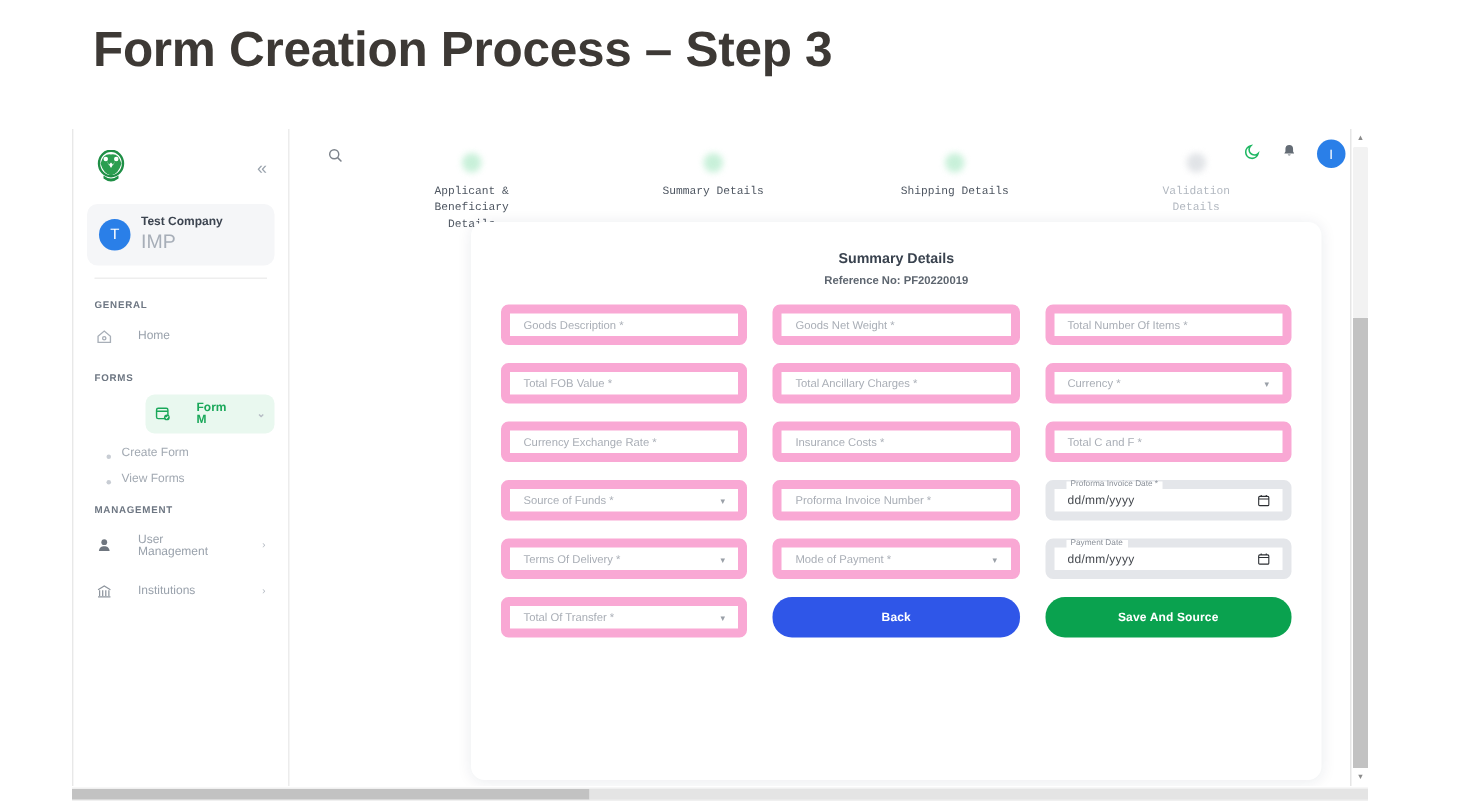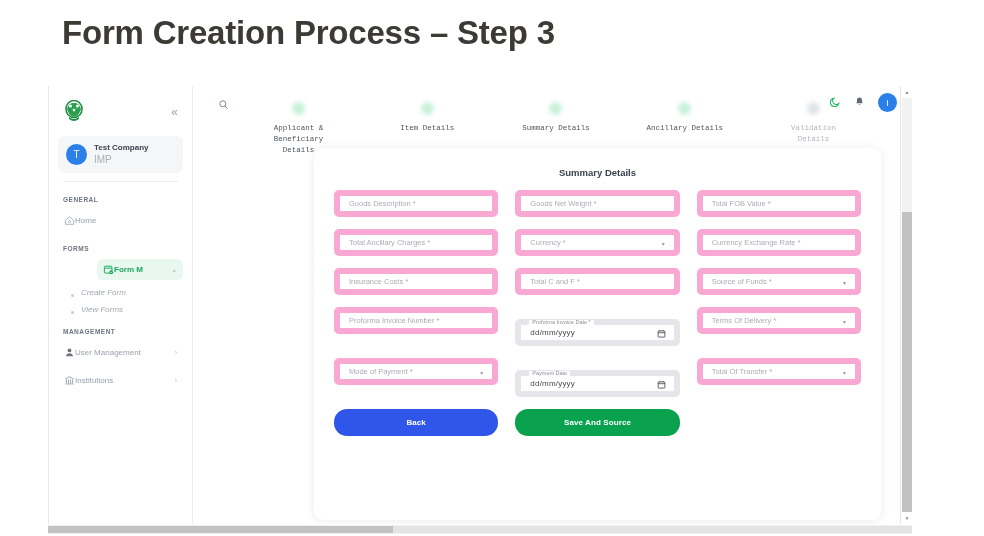--- a/index.html
+++ b/index.html
@@ -91,40 +91,40 @@
     justify-content: center;
     flex: none;
   }
   .company-name {
     font-size: 8px;
     color: #3c4450;
     font-weight: bold;
     line-height: 1.25;
   }
   .company-sub {
-    font-size: 10px;
+    font-size: 13px;
     color: #a7aeb8;
     line-height: 1.3;
   }
   .divider {
     height: 1px;
     background: #eeeeee;
     margin: 8px 14px 0 14px;
   }
   .nav-group-label {
     font-size: 6.5px;
     font-weight: bold;
     letter-spacing: 0.5px;
     color: #6d7682;
     padding: 14px 0 0 14px;
   }
   .nav-item {
     display: flex;
     align-items: center;
-    gap: 0;
+    gap: 17px;
     margin: 7px 9px 0 9px;
     padding: 5px 6px;
     border-radius: 6px;
     font-size: 8px;
     color: #9aa2ac;
     cursor: pointer;
   }
   .nav-item.active {
     background: #e9f8ef;
     color: #1aa85a;
@@ -135,21 +135,20 @@
   .nav-label { flex: 1; line-height: 1; }
   .nav-chevron { font-size: 7px; color: #b6bcc4; }
   .nav-sub {
     display: flex;
     align-items: flex-end;
     gap: 7px;
     margin: 8px 9px 0 20px;
     font-size: 8px;
     color: #a2a9b2;
     cursor: pointer;
-    font-style: italic;
   }
   .bullet {
     width: 3px; height: 3px; border-radius: 50%;
     background: #c8cdd4; flex: none; margin-left: 2px;
   }
 
   
   .main {
     position: absolute;
     left: 145px;
@@ -259,21 +258,20 @@
   .caret-icon {
     position: absolute;
     right: 9px;
     top: 50%;
     transform: translateY(-50%);
     font-size: 6px;
     color: #9aa0a8;
   }
   .field.date {
     border-color: #e4e6ea;
-    margin-top: 12px;
   }
   .date-float-label {
     position: absolute;
     top: -5px;
     left: 8px;
     background: #ffffff;
     padding: 0 3px;
     font-size: 5.5px;
     color: #8a9099;
     line-height: 1;
@@ -461,46 +459,46 @@
         </div>
       </div>
 
       <div class="stepper">
         <div class="step">
           <div class="step-dot"></div>
           <div class="step-label">Applicant &amp; Beneficiary Details</div>
         </div>
         <div class="step">
           <div class="step-dot"></div>
-          <div class="step-label">Item Details</div>
+          <div class="step-label">Summary Details</div>
         </div>
         <div class="step">
           <div class="step-dot"></div>
-          <div class="step-label">Summary Details</div>
-        </div>
-        <div class="step">
-          <div class="step-dot"></div>
-          <div class="step-label">Ancillary Details</div>
+          <div class="step-label">Shipping Details</div>
         </div>
         <div class="step">
           <div class="step-dot inactive"></div>
           <div class="step-label inactive">Validation Details</div>
         </div>
       </div>
 
       <div class="form-card">
         <div class="form-heading">Summary Details</div>
+        <div class="form-ref">Reference No: PF20220019</div>
 
         <div class="form-grid">
 
           <div class="field">
             <span class="field-placeholder">Goods Description *</span>
           </div>
           <div class="field">
             <span class="field-placeholder">Goods Net Weight *</span>
+          </div>
+          <div class="field">
+            <span class="field-placeholder">Total Number Of Items *</span>
           </div>
 
           <div class="field">
             <span class="field-placeholder">Total FOB Value *</span>
           </div>
           <div class="field">
             <span class="field-placeholder">Total Ancillary Charges *</span>
           </div>
           <div class="field">
             <span class="field-placeholder">Currency *</span>

